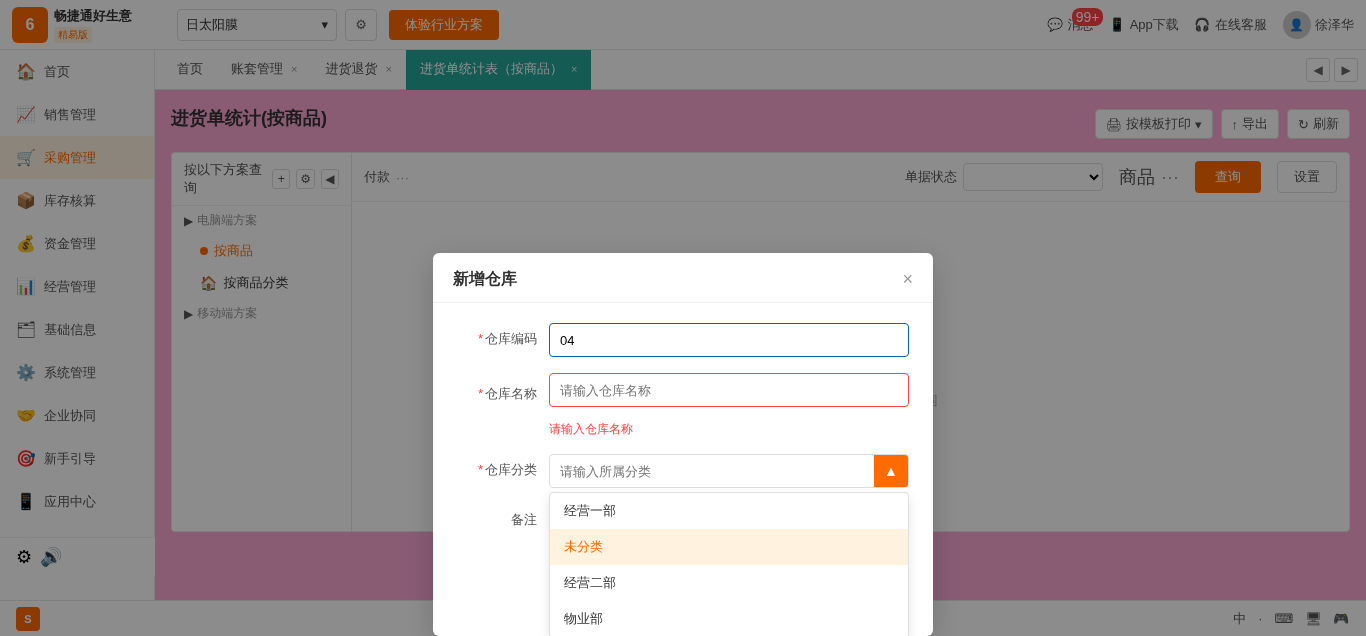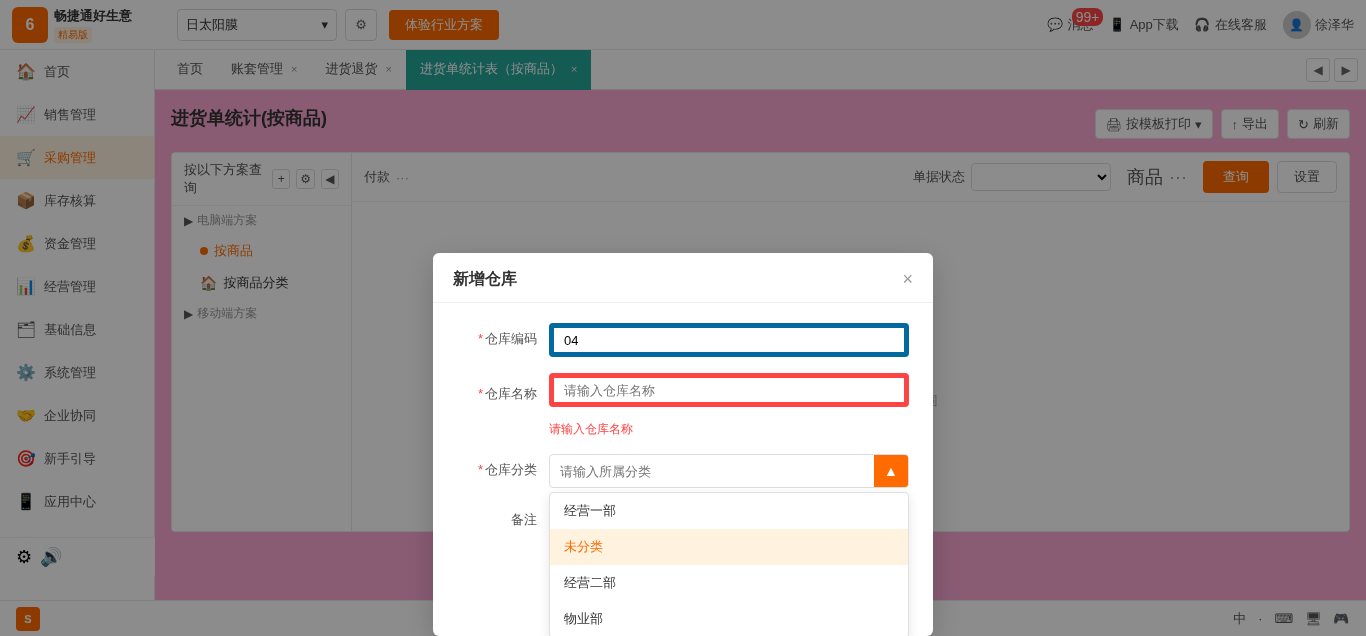--- a/index.html
+++ b/index.html
@@ -314,21 +314,21 @@
       text-align: right;
       font-size: 13px;
       color: #555;
       padding-top: 7px;
       flex-shrink: 0;
     }
     .form-label .required { color: #ff4444; margin-right: 2px; }
     .form-control {
       flex: 1;
       height: 34px;
-      border: 5px solid #0369a1;
+      border: 1px solid #0369a1;
       border-radius: 4px;
       padding: 0 10px;
       font-size: 13px;
       outline: none;
     }
     .form-control.error { border-color: #ff4444; }
     .error-msg { color: #ff4444; font-size: 12px; margin-top: 2px; }
 
     .category-select-wrapper {
       flex: 1;
@@ -578,21 +578,21 @@
             <div style="display:flex;align-items:center;gap:6px;font-size:13px;color:#555;">
               <span>单据状态</span>
               <select class="filter-select" style="width:140px;height:28px;">
                 <option></option>
               </select>
             </div>
             <div style="display:flex;align-items:center;gap:6px;font-size:18px;color:#555;">
               <span>商品</span>
               <span style="cursor:pointer;color:#999;">···</span>
             </div>
-            <div style="display:flex;gap:8px;">
+            <div style="display:flex;gap:16px;">
               <button class="btn-query">查询</button>
               <button class="btn-settings">设置</button>
             </div>
           </div>
 
           <div class="empty-area">
             <div style="width:80px;height:80px;display:flex;align-items:center;justify-content:center;">
 
               <svg width="80" height="80" viewBox="0 0 80 80">
                 <circle cx="40" cy="35" r="20" fill="#f5c5a3" opacity="0.6"></circle>

